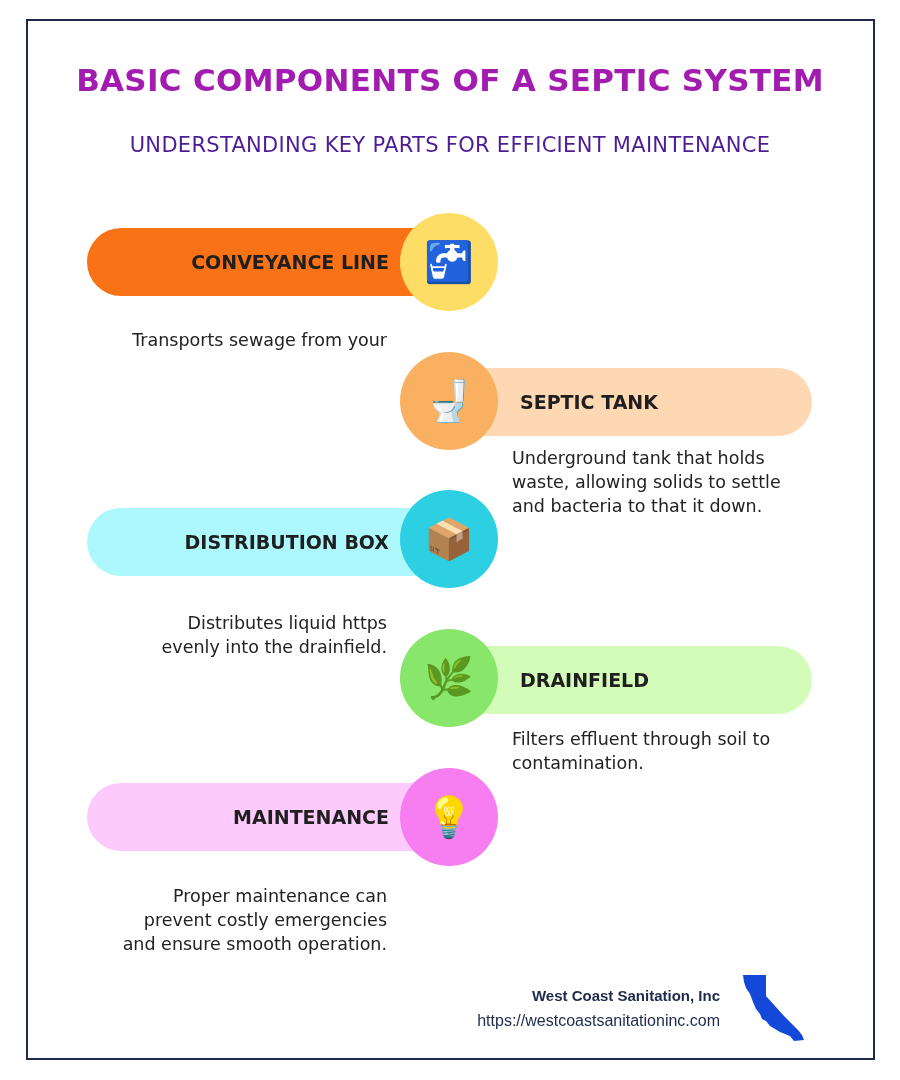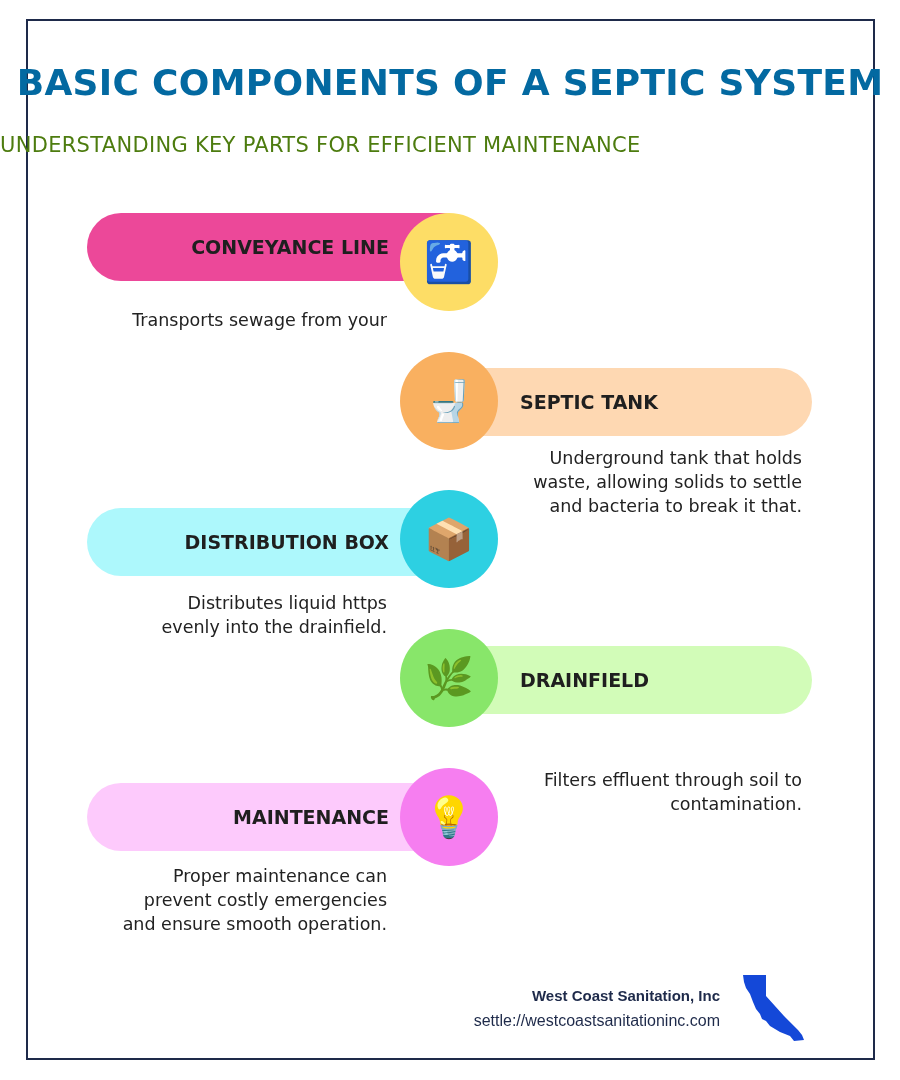--- a/index.html
+++ b/index.html
@@ -6,119 +6,119 @@
   body {
     width: 900px; height: 1080px; background: #ffffff; position: relative; overflow: hidden;
     font-family: "DejaVu Sans", "Liberation Sans", sans-serif;
   }
   .frame {
     position: absolute; left: 26px; top: 19px; width: 845px; height: 1037px;
     border: 2px solid #1e2a4a; box-sizing: content-box;
   }
   .title {
     position: absolute; left: 0; width: 900px; top: 62px; text-align: center;
-    font-family: "DejaVu Sans", sans-serif; font-weight: bold; font-size: 36px;
-    color: #0369a1; letter-spacing: 0.3px;
+    font-family: "DejaVu Sans", sans-serif; font-weight: bold; font-size: 31px;
+    color: #a21caf; letter-spacing: 0.3px;
   }
   .subtitle {
-    position: absolute; left: 0; width: 900px; top: 133px; text-align: left;
-    font-family: "DejaVu Sans", sans-serif; font-size: 21px; color: #4d7c0f; letter-spacing: 0.3px;
+    position: absolute; left: 0; width: 900px; top: 133px; text-align: center;
+    font-family: "DejaVu Sans", sans-serif; font-size: 21px; color: #4c1d95; letter-spacing: 0.3px;
   }
   .pill {
     position: absolute; height: 68px; border-radius: 34px;
   }
   .pill.left { left: 87px; width: 390px; }
   .pill.right { left: 420px; width: 392px; }
   .pill-label {
     position: absolute; top: 0; height: 68px; line-height: 68px;
     font-weight: bold; font-size: 19px; color: #1f1f1f; white-space: nowrap;
   }
   .pill.left .pill-label { right: 88px; text-align: right; }
   .pill.right .pill-label { left: 92px; text-align: left; margin-left: 8px; }
   .circle {
     position: absolute; left: 400px; width: 98px; height: 98px; border-radius: 50%;
     display: flex; align-items: center; justify-content: center;
     font-size: 40px; line-height: 1;
   }
   .desc {
     position: absolute; font-size: 17.5px; line-height: 24px; color: #222;
   }
-  .desc.left { right: 513px; text-align: right; width: 320px; }
-  .desc.right { left: 512px; text-align: right; width: 290px; }
+  .desc.left { right: 513px; text-align: right; width: 320px; margin-top: 20px; }
+  .desc.right { left: 512px; text-align: left; width: 290px; }
   .footer-name {
     position: absolute; right: 180px; top: 987px; font-weight: bold; font-size: 15px; color: #1e2a4a;
     font-family: "Liberation Sans", sans-serif;
   }
   .footer-url {
     position: absolute; right: 180px; top: 1012px; font-size: 16px; color: #1e2a4a;
     font-family: "Liberation Sans", sans-serif;
   }
   .ca-map { position: absolute; left: 740px; top: 974px; width: 68px; height: 68px; }
 </style>
 </head>
 <body>
 
 <div class="frame"></div>
 
 <div class="title">BASIC COMPONENTS OF A SEPTIC SYSTEM</div>
 <div class="subtitle">UNDERSTANDING KEY PARTS FOR EFFICIENT MAINTENANCE</div>
 
-<div class="pill left" style="top:213px;background:#ec4899">
+<div class="pill left" style="top:228px;background:#f97316">
   <span class="pill-label">CONVEYANCE LINE</span>
 </div>
 <div class="circle" style="top:213px;background:#fddd66">
     <span>🚰</span>
   </div>
 <div class="desc left" style="top:308px">
   <div>Transports sewage from your</div>
 </div>
 
 <div class="pill right" style="top:368px;background:#fed8b2">
   <span class="pill-label">SEPTIC TANK</span>
 </div>
 <div class="circle" style="top:352px;background:#f9b060">
     <span>🚽</span>
   </div>
 <div class="desc right" style="top:446px">
   <div>Underground tank that holds</div>
   <div>waste, allowing solids to settle</div>
-  <div>and bacteria to break it that.</div>
+  <div>and bacteria to that it down.</div>
 </div>
 
 <div class="pill left" style="top:508px;background:#adf8fc">
   <span class="pill-label">DISTRIBUTION BOX</span>
 </div>
 <div class="circle" style="top:490px;background:#2dd0e2">
     <span>📦</span>
   </div>
 <div class="desc left" style="top:591px">
   <div>Distributes liquid https</div>
   <div>evenly into the drainfield.</div>
 </div>
 
 <div class="pill right" style="top:646px;background:#d2fcb8">
   <span class="pill-label">DRAINFIELD</span>
 </div>
 <div class="circle" style="top:629px;background:#88e66a">
     <span>🌿</span>
   </div>
-<div class="desc right" style="top:768px">
+<div class="desc right" style="top:727px">
   <div>Filters effluent through soil to</div>
   <div>contamination.</div>
 </div>
 
 <div class="pill left" style="top:783px;background:#fdcafc">
   <span class="pill-label">MAINTENANCE</span>
 </div>
 <div class="circle" style="top:768px;background:#f67ef0">
     <span>💡</span>
   </div>
 <div class="desc left" style="top:864px">
   <div>Proper maintenance can</div>
   <div>prevent costly emergencies</div>
   <div>and ensure smooth operation.</div>
 </div>
 
 <div class="footer-name">West Coast Sanitation, Inc</div>
-<div class="footer-url">settle://westcoastsanitationinc.com</div>
+<div class="footer-url">https://westcoastsanitationinc.com</div>
 <svg class="ca-map" viewBox="0 0 68 68">
   <path fill="#1448d8" d="M3 1 L26 1 L26 22 L44 42 L58 56 L62 61 L64 66 L54 67 L50 62 L40 58 L30 52 L26 47 L22 45 L20 40 L16 35 L13 28 L10 20 L6 14 L4 8 Z"></path>
 </svg>
 
 </body></html>

